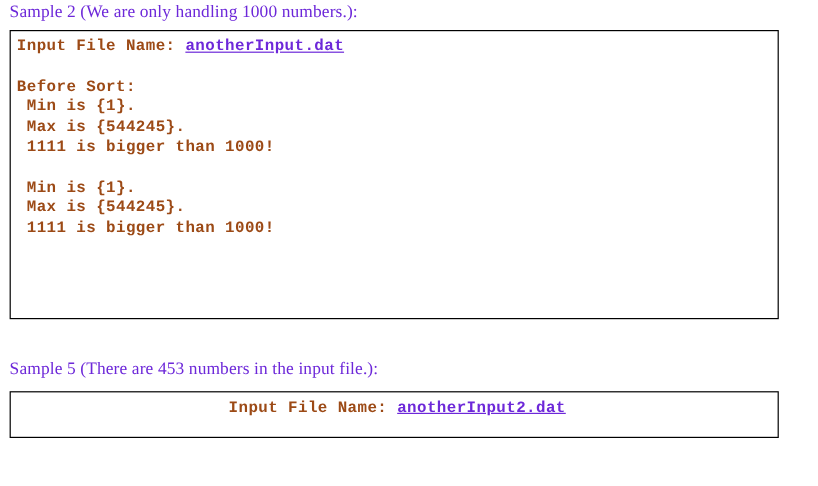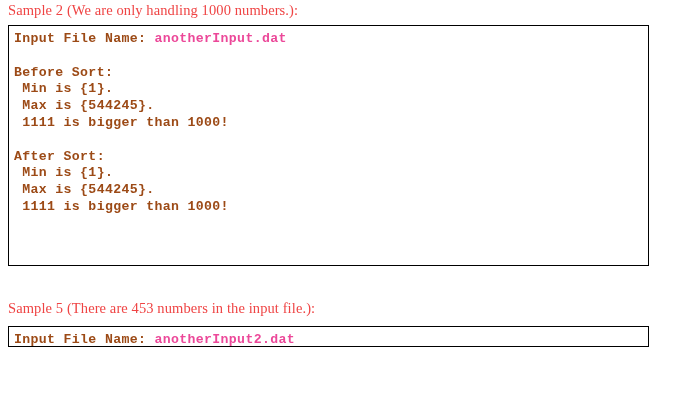--- a/index.html
+++ b/index.html
@@ -11,21 +11,21 @@
     width: 682px;
     height: 405px;
     position: relative;
     overflow: hidden;
     font-family: "Liberation Serif", serif;
   }
   .caption {
     position: absolute;
     font-family: "Liberation Serif", serif;
     font-size: 14.5px;
-    color: #ef4444;
+    color: #6d28d9;
     white-space: nowrap;
     letter-spacing: 0.1px;
     text-align: center;
   }
   #caption-sample2 { left: 8px; top: 2px; }
   #caption-sample3 { left: 8px; top: 300px; }
 
   .console-box {
     position: absolute;
     border: 1.3px solid #000000;
@@ -36,57 +36,58 @@
   #console-box-sample2 {
     left: 8px;
     top: 25px;
     width: 641px;
     height: 241px;
   }
   #console-box-sample3 {
     left: 8px;
     top: 326px;
     width: 641px;
-    height: 21px;
+    height: 39px;
+    text-align: center;
   }
   .console-lines {
     padding: 5px 0 0 5px;
   }
   .line {
     font-family: "Liberation Mono", "DejaVu Sans Mono", monospace;
     font-size: 13.2px;
     font-weight: bold;
     line-height: 16.8px;
     color: #9c4a16;
     white-space: pre;
     letter-spacing: 0.35px;
     height: 16.8px;
   }
   .line.blank {
     color: transparent;
   }
   .val {
-    color: #ec4899;
+    color: #6d28d9;
+    text-decoration: underline;
   }
 </style>
 </head>
 <body>
 
 <div class="caption" id="caption-sample2">Sample 2 (We are only handling 1000 numbers.):</div>
 
 <div class="console-box" id="console-box-sample2">
   <div class="console-lines" id="lines-sample2">
       <div class="line"><span>Input File Name: </span><span class="val">anotherInput.dat</span></div>
       <div class="line blank"><span> </span></div>
       <div class="line"><span>Before Sort:</span></div>
       <div class="line"><span> Min is {1}.</span></div>
       <div class="line"><span> Max is {544245}.</span></div>
       <div class="line"><span> 1111 is bigger than 1000!</span></div>
       <div class="line blank"><span> </span></div>
-      <div class="line"><span>After Sort:</span></div>
       <div class="line"><span> Min is {1}.</span></div>
       <div class="line"><span> Max is {544245}.</span></div>
       <div class="line"><span> 1111 is bigger than 1000!</span></div>
     </div>
 </div>
 
 <div class="caption" id="caption-sample3">Sample 5 (There are 453 numbers in the input file.):</div>
 
 <div class="console-box" id="console-box-sample3">
   <div class="console-lines" id="lines-sample3">

